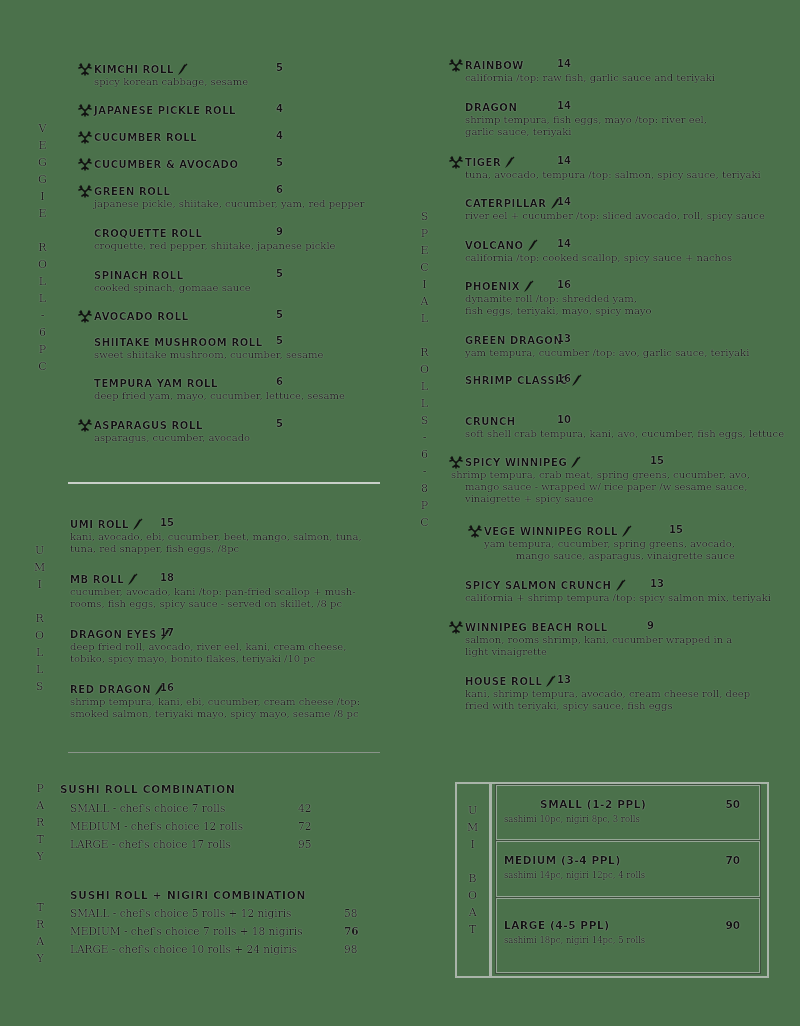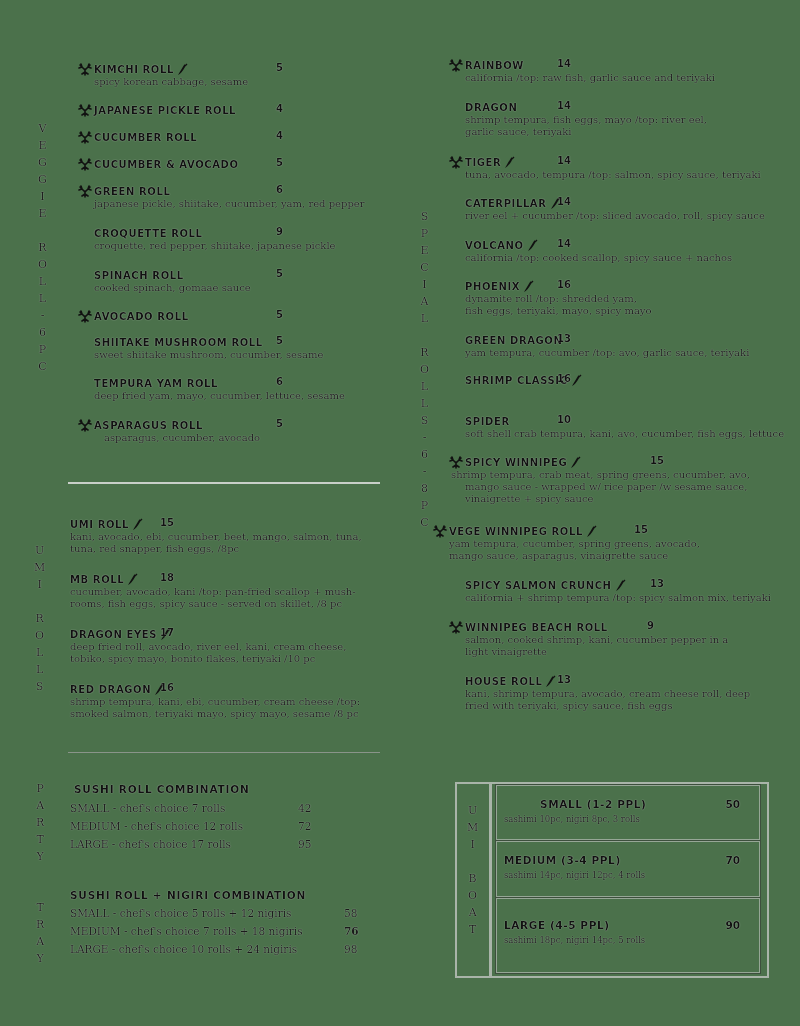--- a/index.html
+++ b/index.html
@@ -171,21 +171,21 @@
     <div class="item" style="left: 76px; top: 418px;">
       <div class="head">
         <span class="icon-slot">
           <svg width="14" height="13" viewBox="0 0 14 13">
             <path d="M7 12 L7 6 M7 7 L2 2 M7 7 L12 2 M4 4 L1 5 M4 4 L3 1 M10 4 L13 5 M10 4 L11 1 M7 9 L4 11 M7 9 L10 11" stroke="#111" stroke-width="1.6" fill="none" stroke-linecap="round"></path>
           </svg>
         </span>
         <span class="name">ASPARAGUS ROLL</span>
       </div>
       <span class="price" style="left: 200px; top: 0px;">5</span>
-      <div class="desc" style="margin-left: 28px;">asparagus, cucumber, avocado</div>
+      <div class="desc" style="margin-left: 18px;">asparagus, cucumber, avocado</div>
     </div>
     <div class="sep" style="left: 68px; top: 482px; width: 312px;"></div>
     <div class="vlabel" style="left: 34px; top: 542px;">
       <span style="height: 17px; line-height: 17px;">U</span>
       <span style="height: 17px; line-height: 17px;">M</span>
       <span style="height: 17px; line-height: 17px;">I</span>
       <span style="height: 17px; line-height: 17px;"></span>
       <span style="height: 17px; line-height: 17px;">R</span>
       <span style="height: 17px; line-height: 17px;">O</span>
       <span style="height: 17px; line-height: 17px;">L</span>
@@ -251,21 +251,21 @@
       <span style="height: 17px; line-height: 17px;">R</span>
       <span style="height: 17px; line-height: 17px;">T</span>
       <span style="height: 17px; line-height: 17px;">Y</span>
       <span style="height: 17px; line-height: 17px;"></span>
       <span style="height: 17px; line-height: 17px;"></span>
       <span style="height: 17px; line-height: 17px;">T</span>
       <span style="height: 17px; line-height: 17px;">R</span>
       <span style="height: 17px; line-height: 17px;">A</span>
       <span style="height: 17px; line-height: 17px;">Y</span>
     </div>
-    <div class="combo-title" style="left: 74px; top: 783px; text-align: right;">SUSHI ROLL COMBINATION</div>
+    <div class="combo-title" style="left: 60px; top: 783px; text-align: right;">SUSHI ROLL COMBINATION</div>
     <div class="combo-row" style="left: 70px; top: 802px;">SMALL - chef's choice 7 rolls</div>
     <div class="combo-price" style="left: 298px; top: 802px;">42</div>
     <div class="combo-row" style="left: 70px; top: 820px;">MEDIUM - chef's choice 12 rolls</div>
     <div class="combo-price" style="left: 298px; top: 820px;">72</div>
     <div class="combo-row" style="left: 70px; top: 838px;">LARGE - chef's choice 17 rolls</div>
     <div class="combo-price" style="left: 298px; top: 838px;">95</div>
     <div class="combo-title" style="left: 70px; top: 889px;">SUSHI ROLL + NIGIRI COMBINATION</div>
     <div class="combo-row" style="left: 70px; top: 907px;">SMALL - chef's choice 5 rolls + 12 nigiris</div>
     <div class="combo-price" style="left: 344px; top: 907px;">58</div>
     <div class="combo-row" style="left: 70px; top: 925px;">MEDIUM - chef's choice 7 rolls + 18 nigiris</div>
@@ -382,21 +382,21 @@
         <svg width="11" height="13" viewBox="0 0 11 13" class="chili">
           <path d="M1 12 C3 11 6 8 8 4 C9 2 8 1 7 2 C5 5 3 9 1 12 Z" fill="#111"></path>
           <path d="M8 3 L10 1" stroke="#111" stroke-width="1.2"></path>
         </svg>
       </div>
       <span class="price" style="left: 110px; top: 0px;">16</span>
     </div>
     <div class="item" style="left: 447px; top: 414px;">
       <div class="head">
         <span class="icon-slot"></span>
-        <span class="name">SPIDER</span>
+        <span class="name">CRUNCH</span>
       </div>
       <span class="price" style="left: 110px; top: 0px;">10</span>
       <div class="desc" style="margin-left: 18px;">soft shell crab tempura, kani, avo, cucumber, fish eggs, lettuce</div>
     </div>
     <div class="item" style="left: 447px; top: 455px;">
       <div class="head">
         <span class="icon-slot">
           <svg width="14" height="13" viewBox="0 0 14 13">
             <path d="M7 12 L7 6 M7 7 L2 2 M7 7 L12 2 M4 4 L1 5 M4 4 L3 1 M10 4 L13 5 M10 4 L11 1 M7 9 L4 11 M7 9 L10 11" stroke="#111" stroke-width="1.6" fill="none" stroke-linecap="round"></path>
           </svg>
@@ -405,21 +405,21 @@
         <svg width="11" height="13" viewBox="0 0 11 13" class="chili">
           <path d="M1 12 C3 11 6 8 8 4 C9 2 8 1 7 2 C5 5 3 9 1 12 Z" fill="#111"></path>
           <path d="M8 3 L10 1" stroke="#111" stroke-width="1.2"></path>
         </svg>
       </div>
       <span class="price" style="left: 203px; top: 0px;">15</span>
       <div class="desc" style="margin-left: 4px;">shrimp tempura, crab meat, spring greens, cucumber, avo,</div>
       <div class="desc" style="margin-left: 18px;">mango sauce - wrapped w/ rice paper /w sesame sauce,</div>
       <div class="desc" style="margin-left: 18px;">vinaigrette + spicy sauce</div>
     </div>
-    <div class="item" style="left: 431px; top: 524px;">
+    <div class="item" style="left: 466px; top: 524px; text-align: right;">
       <div class="head">
         <span class="icon-slot">
           <svg width="14" height="13" viewBox="0 0 14 13">
             <path d="M7 12 L7 6 M7 7 L2 2 M7 7 L12 2 M4 4 L1 5 M4 4 L3 1 M10 4 L13 5 M10 4 L11 1 M7 9 L4 11 M7 9 L10 11" stroke="#111" stroke-width="1.6" fill="none" stroke-linecap="round"></path>
           </svg>
         </span>
         <span class="name">VEGE WINNIPEG ROLL</span>
         <svg width="11" height="13" viewBox="0 0 11 13" class="chili">
           <path d="M1 12 C3 11 6 8 8 4 C9 2 8 1 7 2 C5 5 3 9 1 12 Z" fill="#111"></path>
           <path d="M8 3 L10 1" stroke="#111" stroke-width="1.2"></path>
@@ -444,21 +444,21 @@
     <div class="item" style="left: 447px; top: 620px;">
       <div class="head">
         <span class="icon-slot">
           <svg width="14" height="13" viewBox="0 0 14 13">
             <path d="M7 12 L7 6 M7 7 L2 2 M7 7 L12 2 M4 4 L1 5 M4 4 L3 1 M10 4 L13 5 M10 4 L11 1 M7 9 L4 11 M7 9 L10 11" stroke="#111" stroke-width="1.6" fill="none" stroke-linecap="round"></path>
           </svg>
         </span>
         <span class="name">WINNIPEG BEACH ROLL</span>
       </div>
       <span class="price" style="left: 200px; top: 0px;">9</span>
-      <div class="desc" style="margin-left: 18px;">salmon, cooked shrimp, kani, cucumber pepper in a</div>
+      <div class="desc" style="margin-left: 18px;">salmon, rooms shrimp, kani, cucumber wrapped in a</div>
       <div class="desc" style="margin-left: 18px;">light vinaigrette</div>
     </div>
     <div class="item" style="left: 447px; top: 674px;">
       <div class="head">
         <span class="icon-slot"></span>
         <span class="name">HOUSE ROLL</span>
         <svg width="11" height="13" viewBox="0 0 11 13" class="chili">
           <path d="M1 12 C3 11 6 8 8 4 C9 2 8 1 7 2 C5 5 3 9 1 12 Z" fill="#111"></path>
           <path d="M8 3 L10 1" stroke="#111" stroke-width="1.2"></path>
         </svg>

